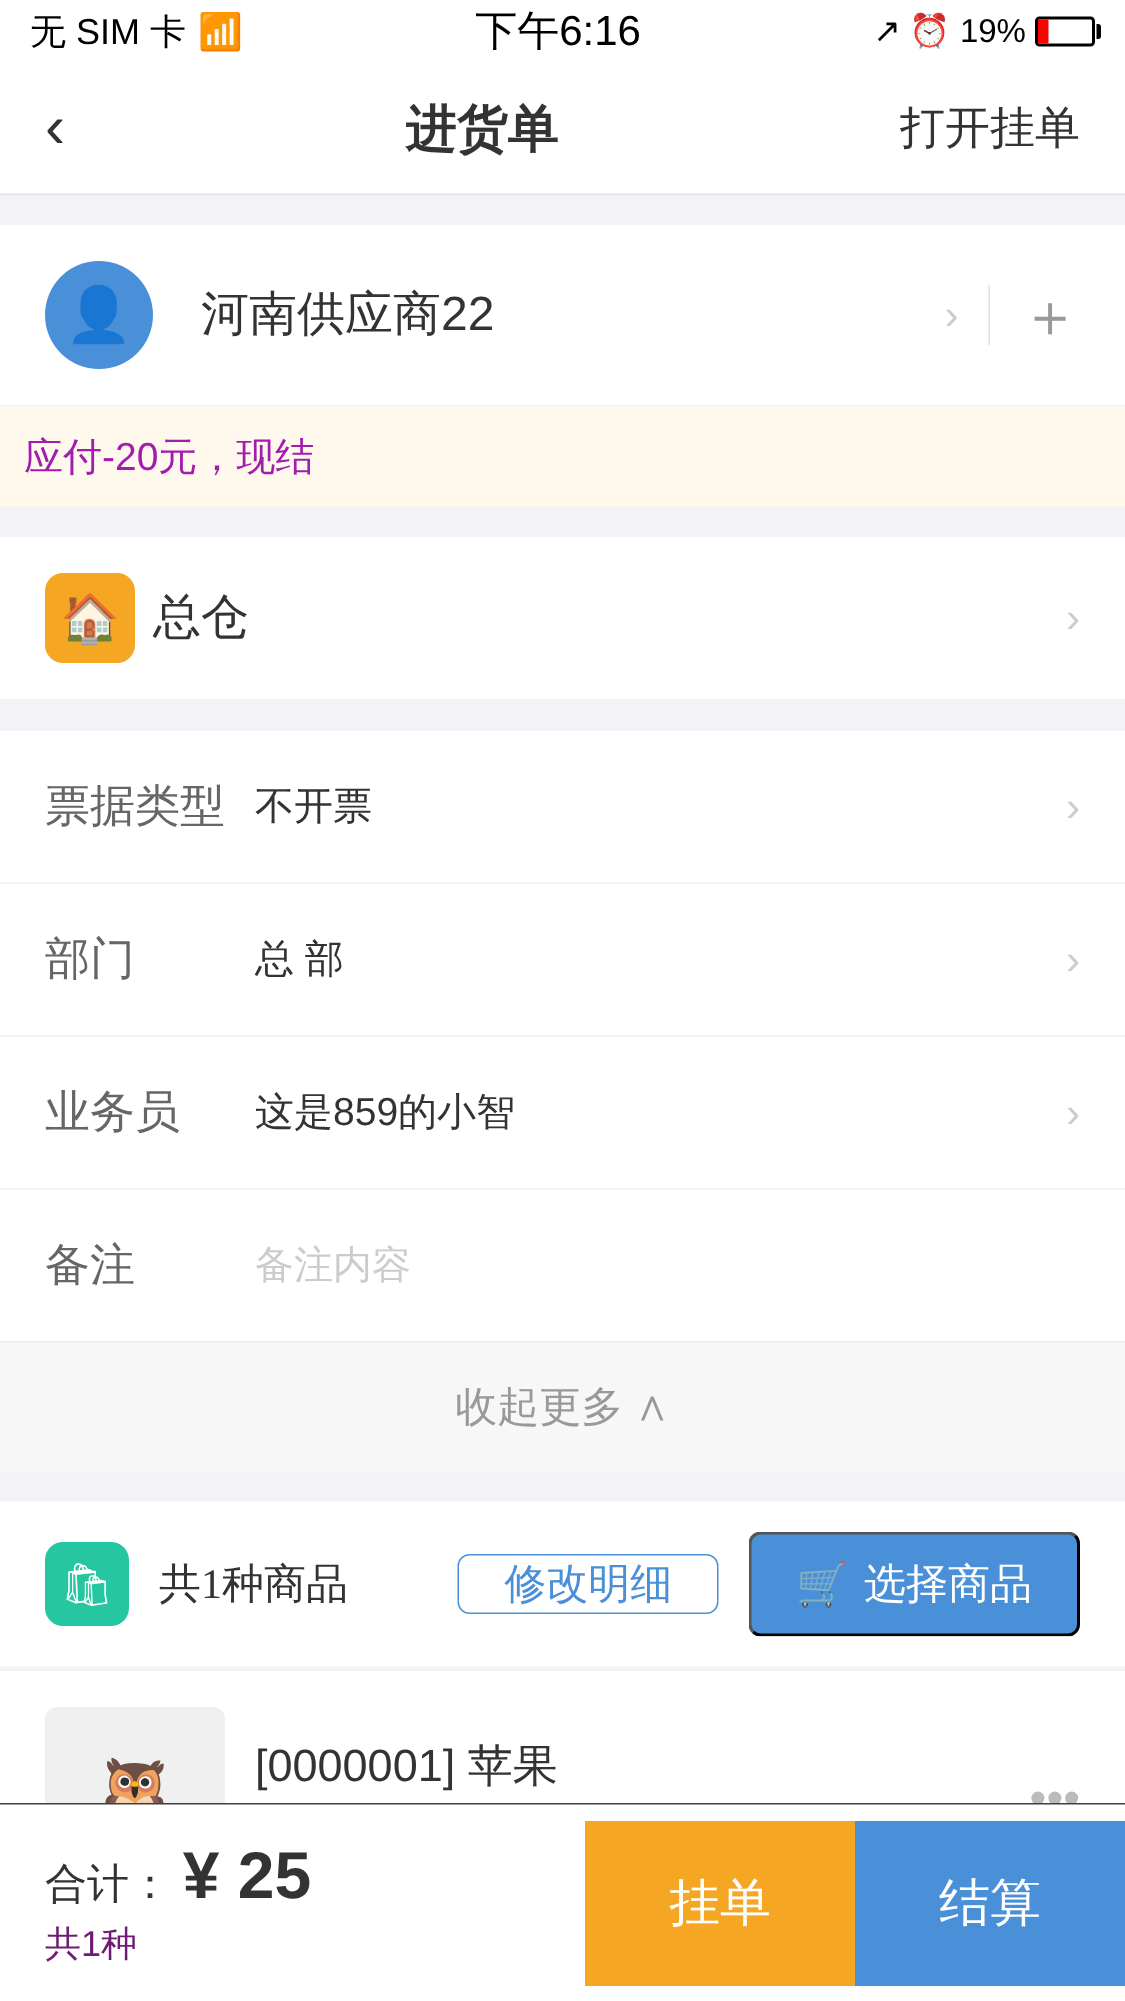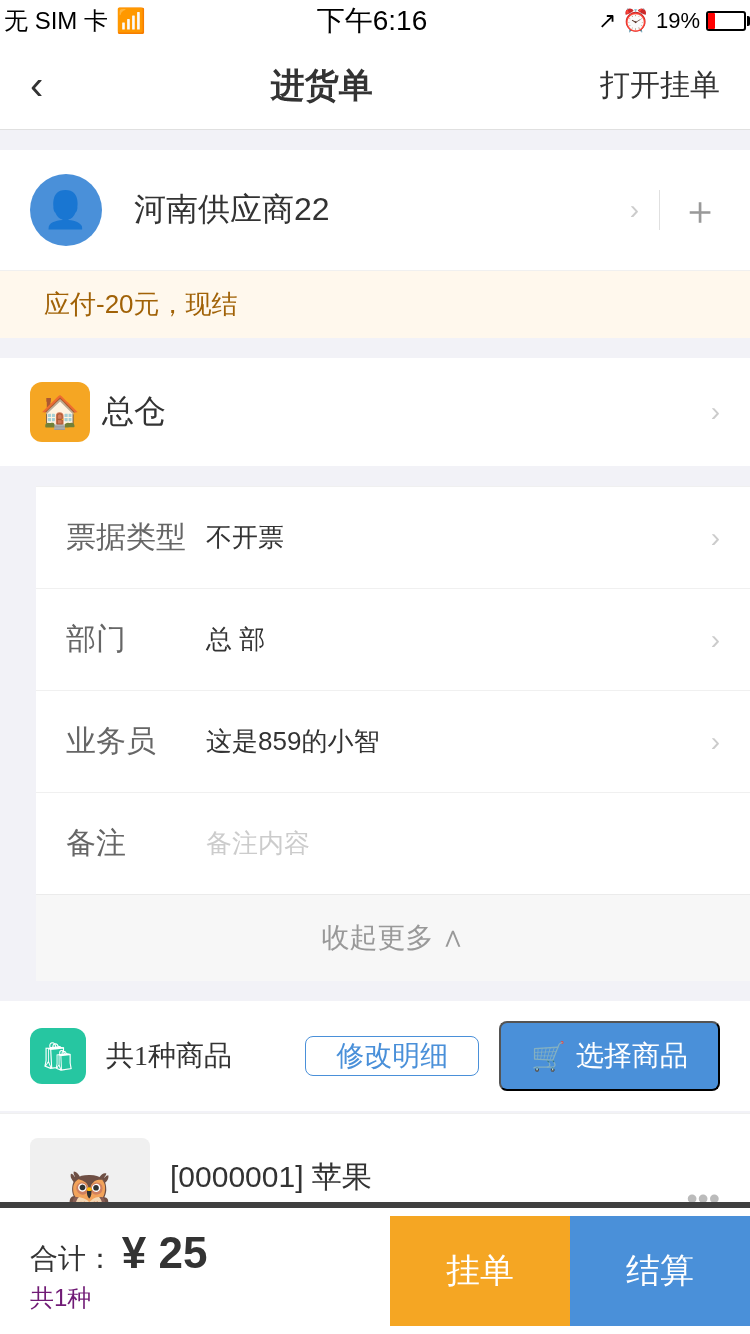--- a/index.html
+++ b/index.html
@@ -13,21 +13,21 @@
       color: #333;
     }
 
     
     .status-bar {
       background: #fff;
       height: 42px;
       display: flex;
       align-items: center;
       justify-content: space-between;
-      padding: 0 4px;
+      padding: 0 20px;
       font-size: 24px;
       color: #000;
     }
     .status-left { display: flex; align-items: center; gap: 8px; font-size: 24px; }
     .status-center { font-size: 28px; font-weight: 500; }
     .status-right { display: flex; align-items: center; gap: 6px; font-size: 22px; }
     .battery-icon {
       width: 40px; height: 20px; border: 2px solid #000; border-radius: 3px;
       position: relative; display: inline-flex; align-items: center;
     }
@@ -80,23 +80,23 @@
     .supplier-add {
       font-size: 40px; color: #999; cursor: pointer;
     }
     .chevron-right {
       color: #ccc; font-size: 28px; margin-left: 10px;
     }
 
     
     .notice-bar {
       background: #fff8ed;
-      padding: 16px 44px;
+      padding: 16px 16px;
       font-size: 26px;
-      color: #a16207;
+      color: #a21caf;
     }
 
     
     .warehouse-row {
       display: flex; align-items: center; padding: 24px 30px;
       background: #fff;
     }
     .warehouse-icon {
       width: 60px; height: 60px; border-radius: 12px;
       background: #f5a623; display: flex; align-items: center; justify-content: center;
@@ -192,21 +192,21 @@
     }
 
     
     .footer {
       position: fixed;
       bottom: 0; left: 0;
       width: 750px;
       height: 132px;
       display: flex; align-items: center;
       background: #fff;
-      border-top: 6px solid #404040;
+      border-top: 1px solid #404040;
     }
     .footer-total {
       flex: 1; padding: 0 30px;
     }
     .footer-total-label {
       font-size: 28px; color: #333; display: inline;
     }
     .footer-total-amount {
       font-size: 44px; font-weight: 600; color: #333; display: inline;
     }
@@ -263,21 +263,21 @@
 </div>
 
 <div class="section" style="margin-top:20px;">
   <div class="warehouse-row">
     <div class="warehouse-icon">🏠</div>
     <span class="warehouse-name">总仓</span>
     <span class="chevron-right">›</span>
   </div>
 </div>
 
-<div class="section" style="margin-top:20px;margin-left:36px;">
+<div class="section" style="margin-top:20px;">
 
   <div class="field-row">
     <span class="field-label">票据类型</span>
     <span class="field-value">不开票</span>
     <span class="chevron-right">›</span>
   </div>
 
   <div class="field-row">
     <span class="field-label">部门</span>
     <span class="field-value">总 部</span>

